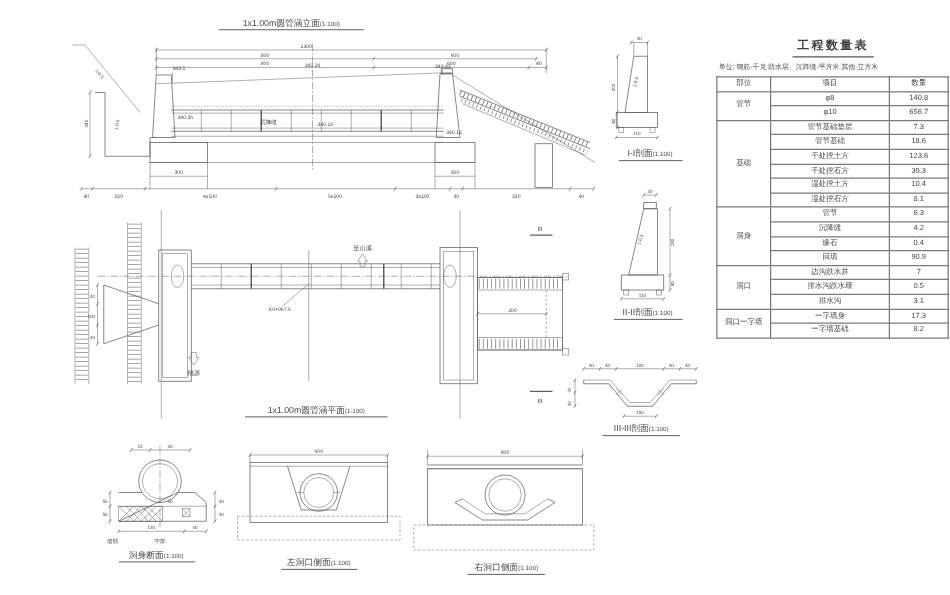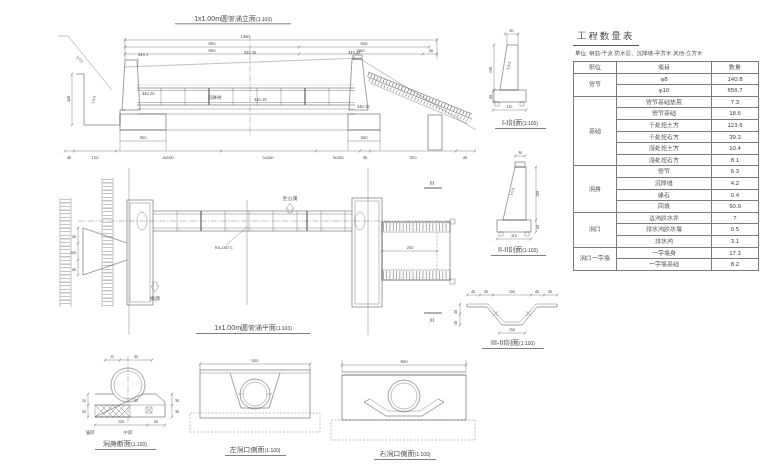--- a/index.html
+++ b/index.html
@@ -14,21 +14,21 @@
   .t45{font-size:4.5px;} .t4{font-size:4.1px;} .t36{font-size:3.7px;}
   .mid{text-anchor:middle;}
   .thin{stroke-width:.4;}
   .bold{stroke-width:1.2;}
   .dash{stroke-dasharray:2 1.6;}
   .cl{stroke-dasharray:6 1.5 1.2 1.5;stroke-width:.4;}
   .ruler{stroke-width:8;stroke-dasharray:.6 3;}
   .ruler2{stroke-width:4.5;stroke-dasharray:.7 2.6;}
   
   #qt-wrap{left:573px;top:30px;width:187px;}
-  #qt-title{text-align:left;font-size:9.5px;letter-spacing:2px;color:#3d3d3d;}
+  #qt-title{text-align:center;font-size:9.5px;letter-spacing:2px;color:#3d3d3d;font-weight:bold;}
   #qt-title span{display:inline-block;border-bottom:.8px solid #555;padding:0 4px 2px 4px;}
   #qt-units{font-size:6px;white-space:nowrap;transform:scale(.92);transform-origin:left;
             margin:3px 0 3px 2px;color:#4a4a4a;}
   table.qt{border-collapse:collapse;width:182px;table-layout:fixed;}
   table.qt th,table.qt td{border:.5px solid #7a7a7a;font-size:6px;font-weight:normal;
             text-align:center;padding:0;height:10.6px;line-height:10.6px;
             overflow:hidden;white-space:nowrap;color:#454545;}
   table.qt{border:1px solid #555;}
   .c-part{width:42px;} .c-item{width:94px;} .c-qty{width:46px;}
 </style>

